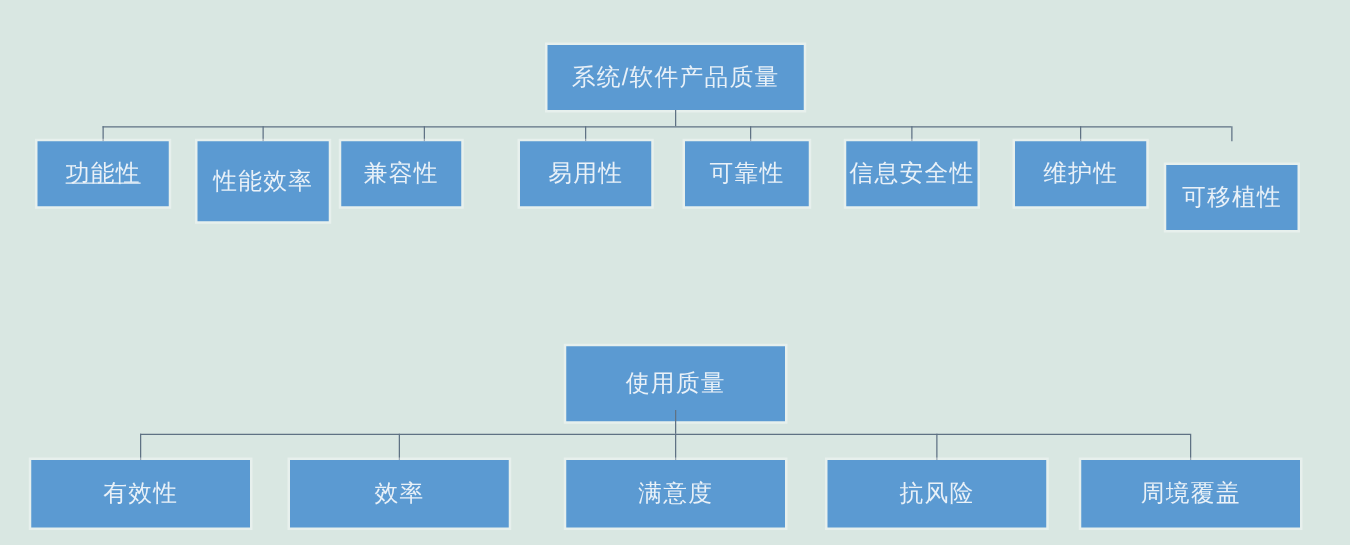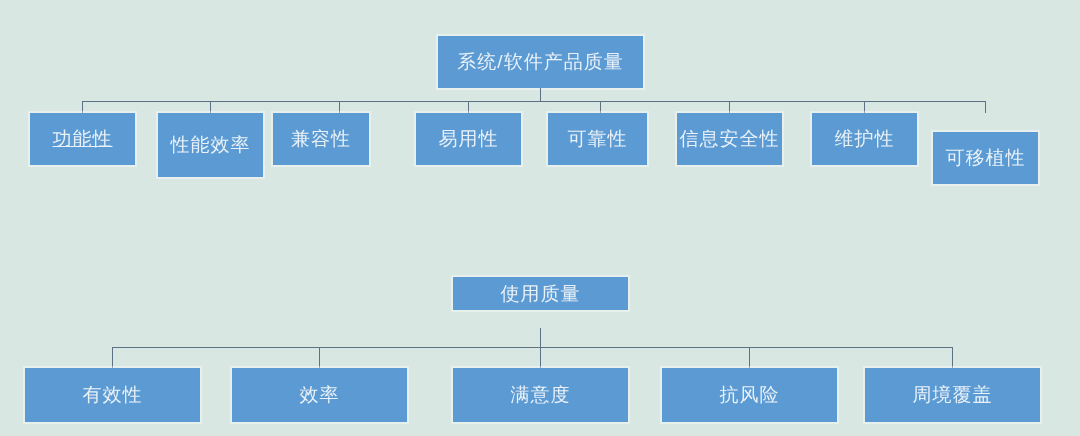--- a/index.html
+++ b/index.html
@@ -61,21 +61,21 @@
     <div class="node" style="left:273px; top:113px; width:96px; height:52px;">兼容性</div>
     <div class="node" style="left:416px; top:113px; width:105px; height:52px;">易用性</div>
     <div class="node" style="left:548px; top:113px; width:99px; height:52px;">可靠性</div>
     <div class="node" style="left:677px; top:113px; width:105px; height:52px;">信息安全性</div>
     <div class="node" style="left:812px; top:113px; width:105px; height:52px;">维护性</div>
     <div class="node" style="left:933px; top:113px; width:105px; height:52px;margin-top:19px;">可移植性</div>
   </div>
 
   <div>
 
-    <div class="node" style="left:453px; top:277px; width:175px; height:33px;">使用质量</div>
+    <div class="node" style="left:453px; top:277px; width:175px; height:60px;">使用质量</div>
 
     <div class="vline" style="left:540px; top:328px; height:19px;"></div>
 
     <div class="hline" style="left:112px; top:347px; width:840px;"></div>
 
     <div class="vline" style="left:112px; top:347px; height:21px;"></div>
     <div class="vline" style="left:319px; top:347px; height:21px;"></div>
     <div class="vline" style="left:540px; top:347px; height:21px;"></div>
     <div class="vline" style="left:749px; top:347px; height:21px;"></div>
     <div class="vline" style="left:952px; top:347px; height:21px;"></div>

